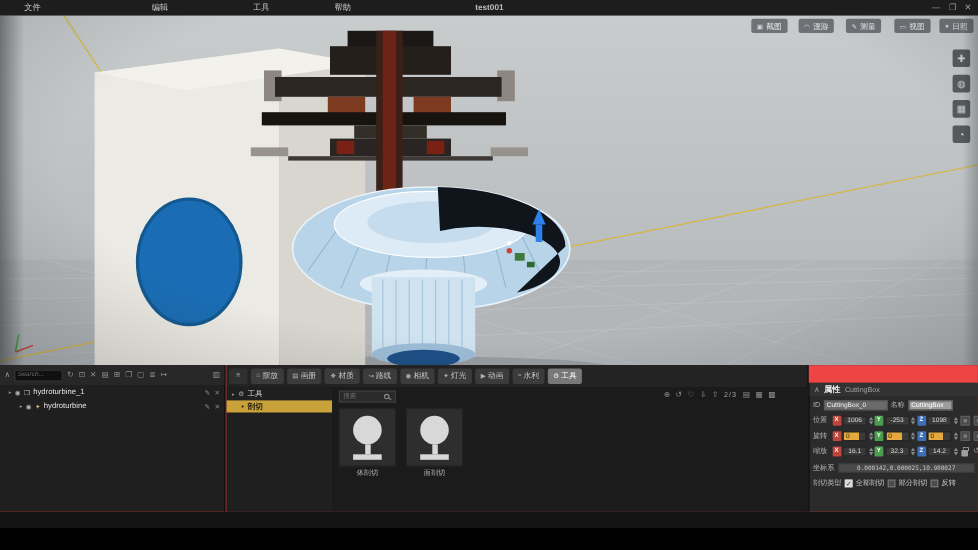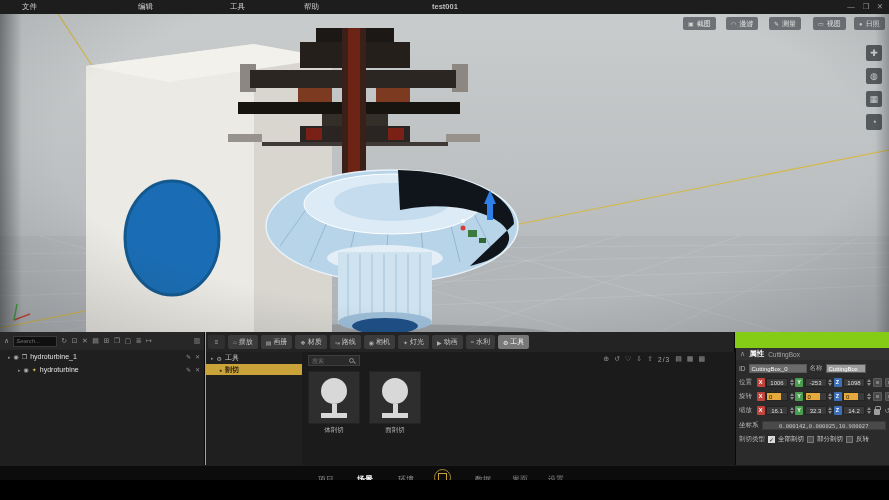--- a/index.html
+++ b/index.html
@@ -20,21 +20,21 @@
                linear-gradient(270deg, rgba(25,28,30,.25), rgba(25,28,30,0) 14px),
                radial-gradient(ellipse at 52% 42%, rgba(0,0,0,0) 62%, rgba(35,38,42,.22) 100%); }
   .vp-btn { position:absolute; top:3px; height:13px; display:flex; align-items:center; gap:3px;
     background:rgba(97,101,106,.88); border-radius:2px; padding:0 5px; color:#ececec; }
   .vp-btn .g { font-size:6px; color:#d7d7d7; }
   .vp-btn .t { font-size:7px; }
   .side-btn { position:absolute; left:866px; width:16px; height:16px; background:rgba(76,80,84,.92);
     border-radius:2px; color:#ced2d5; font-size:9px; line-height:16px; text-align:center; }
 
   
-  .dock { position:absolute; top:332px; left:0; width:889px; height:133px; background:#84cc16; }
+  .dock { position:absolute; top:332px; left:0; width:889px; height:133px; background:#ef4444; }
 
   
   .outliner { position:absolute; left:0; top:0; width:205px; height:133px; background:#1f1f1f; border-right:1px solid #0a0a0a; }
   .out-head { position:relative; height:18px; background:#272727; display:flex; align-items:center; padding:0 4px; gap:4px; }
   .chev { font-size:7px; color:#9a9a9a; }
   .out-search { width:44px; height:11px; background:#101010; border:1px solid #3a3a3a; color:#bbb;
     font-size:6px; font-style:italic; padding:0 2px; font-family:"Liberation Sans",sans-serif; }
   .out-search::placeholder { color:#6e6e6e; }
   .out-icons { display:flex; gap:4.5px; }
   .oicon { font-size:7px; color:#8f8f8f; }
@@ -509,29 +509,20 @@
           </span>
         <span class="cblbl">全部剖切</span>
         <span class="cb"></span>
         <span class="cblbl">部分剖切</span>
         <span class="cb"></span>
         <span class="cblbl">反转</span>
       </div>
     </div>
   </div>
 
-  <div class="bottomnav">
-    <span class="bn-item" style="left:318px">项目</span>
-    <span class="bn-item active" style="left:357px">场景</span>
-    <span class="bn-item" style="left:398px">环境</span>
-    <span class="bn-logo"></span>
-    <span class="bn-item" style="left:475px">数据</span>
-    <span class="bn-item" style="left:512px">界面</span>
-    <span class="bn-item" style="left:548px">设置</span>
-  </div>
 
   <div class="statusbar">
     <span class="sl">GEO POS</span>
     <span class="sv">0.00004,0.000207,20.71</span>
     <span class="sl">CCEF POS</span>
     <span class="sv">6378157,5.22</span>
     <span class="sl">DIR</span>
     <span class="sv">060.900°</span>
     <span class="sl">ALT</span>
     <span class="sv">+21m</span>

